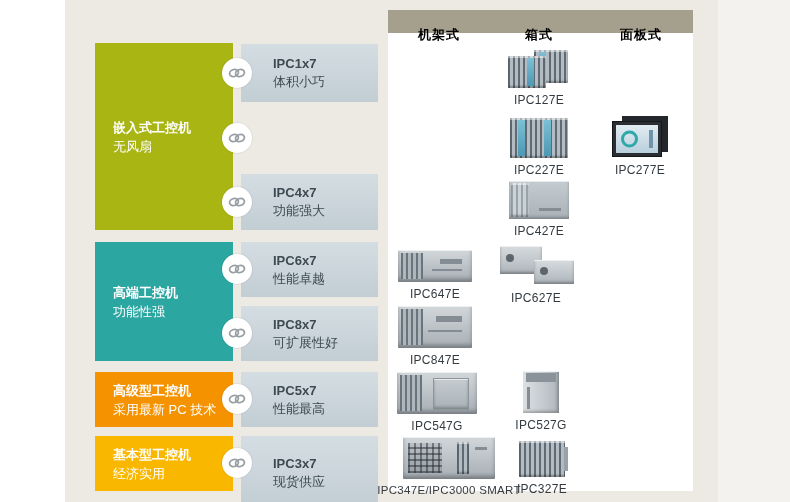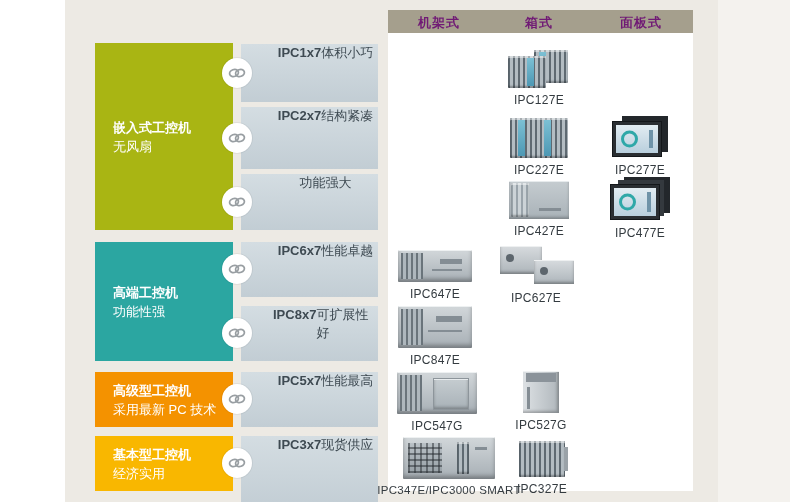--- a/index.html
+++ b/index.html
@@ -3,34 +3,34 @@
 <meta charset="utf-8">
 <style>
   html,body{margin:0;padding:0;background:#ffffff;}
   .stage{position:relative;width:790px;height:502px;background:#ffffff;overflow:hidden;
          font-family:"Liberation Sans","DejaVu Sans",sans-serif;}
   .bg-panel{position:absolute;left:65px;top:0;width:725px;height:502px;background:#edeae4;}
   .bg-right-light{position:absolute;left:718px;top:0;width:72px;height:502px;background:#f4f2ee;}
 
   
   .hdr-bar{position:absolute;left:388px;top:10px;width:305px;height:23px;background:#a59f8d;}
-  .hdr-label{position:absolute;top:4px;color:#701a75;font-size:13px;font-weight:bold;letter-spacing:1px;white-space:nowrap;}
+  .hdr-label{position:absolute;top:16px;color:#000000;font-size:13px;font-weight:bold;letter-spacing:1px;white-space:nowrap;}
 
   
   .prod-panel{position:absolute;left:388px;top:33px;width:305px;height:458px;background:#ffffff;}
 
   
   .cat{position:absolute;left:95px;width:138px;display:flex;flex-direction:column;justify-content:center;
        padding-left:18px;box-sizing:border-box;color:#ffffff;}
   .cat-title{font-size:13px;font-weight:bold;line-height:19px;white-space:nowrap;}
   .cat-sub{font-size:13px;line-height:19px;white-space:nowrap;}
 
   
   .row-strip{position:absolute;left:241px;width:137px;background:linear-gradient(#d4dde2,#c2cdd4);
-             display:flex;justify-content:center;padding-left:32px;box-sizing:border-box;}
+             display:flex;flex-direction:column;justify-content:center;padding-left:32px;box-sizing:border-box;}
   .s-name{font-size:13px;font-weight:bold;color:#3e4a52;line-height:18px;}
   .s-feat{font-size:13px;color:#3e4a52;line-height:18px;}
 
   
   .badge{position:absolute;left:222px;width:30px;height:30px;border-radius:50%;background:#ffffff;
          display:flex;align-items:center;justify-content:center;box-shadow:0 0 0 1px rgba(0,0,0,0.05);}
 
   
   .product{position:absolute;display:flex;flex-direction:column;align-items:center;}
   .pimg{position:relative;}
@@ -91,25 +91,22 @@
   </div>
   <div class="cat" style="top:436px;height:55px;background:#f9b700">
     <div class="cat-title">基本型工控机</div>
     <div class="cat-sub">经济实用</div>
   </div>
 
   <div class="row-strip" style="top:44px;height:58px">
     <div class="s-name">IPC1x7</div>
     <div class="s-feat">体积小巧</div>
   </div>
-  <div class="row-strip" style="top:107px;height:62px">
-    <div class="s-name">IPC2x7</div>
-    <div class="s-feat">结构紧凑</div>
-  </div>
   <div class="row-strip" style="top:174px;height:56px">
+    <div class="s-name">IPC4x7</div>
     <div class="s-feat">功能强大</div>
   </div>
   <div class="row-strip" style="top:242px;height:55px">
     <div class="s-name">IPC6x7</div>
     <div class="s-feat">性能卓越</div>
   </div>
   <div class="row-strip" style="top:306px;height:55px">
     <div class="s-name">IPC8x7</div>
     <div class="s-feat">可扩展性好</div>
   </div>
@@ -216,33 +213,20 @@
 
   <div class="product" style="left:499px;top:179px;width:80px">
     <div class="pimg" style="width:60px;height:40px">
       <div class="plain-face" style="left:0;top:2px;width:60px;height:38px"></div>
       <div class="fin fin-light" style="left:2px;top:4px;width:18px;height:34px"></div>
       <div class="drive" style="right:8px;bottom:8px;width:22px;height:3px"></div>
     </div>
     <div class="plabel">IPC427E</div>
   </div>
 
-  <div class="product" style="left:600px;top:177px;width:80px">
-    <div class="pimg" style="width:60px;height:44px">
-      <div class="panel-back" style="left:14px;top:0;width:46px;height:36px"></div>
-      <div class="panel-back" style="left:8px;top:3px;width:46px;height:36px;background:#34393e"></div>
-      <div class="panel-pc" style="left:0;top:7px;width:50px;height:36px">
-        <div class="screen">
-          <div class="gauge"></div>
-          <div class="scr-bar" style="right:5px;top:4px;width:4px;height:20px"></div>
-        </div>
-      </div>
-    </div>
-    <div class="plabel">IPC477E</div>
-  </div>
 
   <div class="product" style="left:395px;top:250px;width:80px">
     <div class="pimg" style="width:74px;height:32px">
       <div class="rack" style="left:0;top:0;width:74px;height:32px">
         <div class="ribs"></div>
         <div class="drive" style="right:10px;top:9px;width:22px;height:5px"></div>
         <div class="drive" style="right:10px;top:19px;width:30px;height:2px"></div>
       </div>
     </div>
     <div class="plabel">IPC647E</div>

